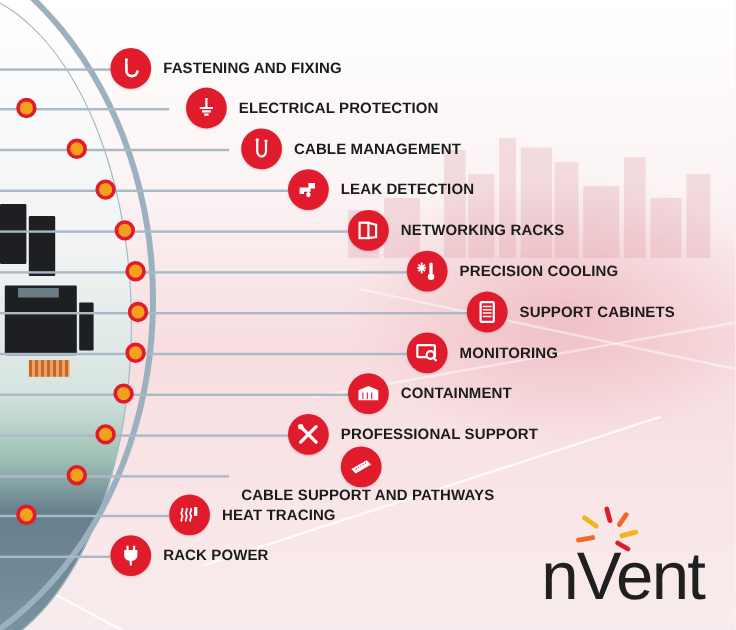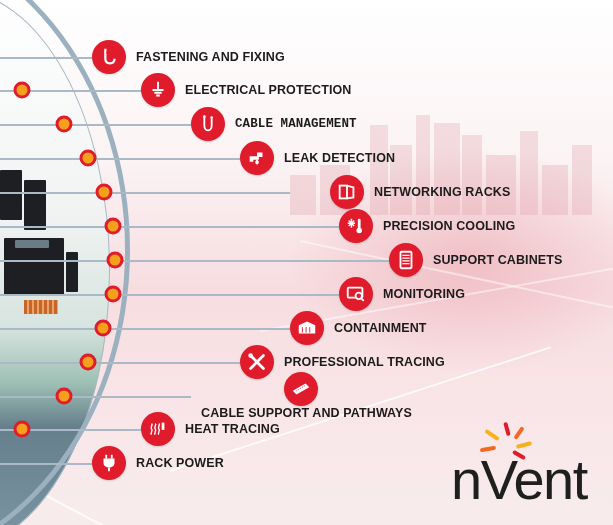--- a/index.html
+++ b/index.html
@@ -100,48 +100,48 @@
 <div id="items">
     <div class="item" style="left: 92px; top: 57px;">
       <span class="icon">
         <svg viewBox="0 0 24 24">
           <path d="M8 3v11c0 3 2 5 5 5s5-2 5-5" stroke="#fff" stroke-width="2.4" fill="none"></path>
           <circle cx="10" cy="7" r="1" fill="#e01b2b"></circle>
         </svg>
       </span>
       <span class="label">FASTENING AND FIXING</span>
     </div>
-    <div class="item" style="left: 141px; top: 90px;">
+    <div class="item" style="left: 155px; top: 90px;">
       <span class="icon">
         <svg viewBox="0 0 24 24">
           <path d="M12 3v9M6 12h12M8 15h8M10 18h4" stroke="#fff" stroke-width="2" fill="none"></path>
         </svg>
       </span>
       <span class="label">ELECTRICAL PROTECTION</span>
     </div>
-    <div class="item" style="left: 191px; top: 124px; font-family: Liberation Mono, monospace;">
+    <div class="item" style="left: 201px; top: 124px;">
       <span class="icon">
         <svg viewBox="0 0 24 24">
           <path d="M8 4v10c0 3 2 5 4 5s4-2 4-5V6" stroke="#fff" stroke-width="2" fill="none"></path>
           <circle cx="8" cy="4" r="1.5" fill="#fff"></circle>
           <circle cx="16" cy="5" r="1.5" fill="#fff"></circle>
         </svg>
       </span>
       <span class="label">CABLE MANAGEMENT</span>
     </div>
     <div class="item" style="left: 240px; top: 158px;">
       <span class="icon">
         <svg viewBox="0 0 24 24">
           <path d="M4 10h8v-4h6v5h-4v3H8v2H4z" fill="#fff"></path>
           <path d="M10 16c0 2 1 3 2 3s2-1 2-3l-2-3z" fill="#fff"></path>
         </svg>
       </span>
       <span class="label">LEAK DETECTION</span>
     </div>
-    <div class="item" style="left: 290px; top: 192px; margin-left: 40px;">
+    <div class="item" style="left: 290px; top: 192px;">
       <span class="icon">
         <svg viewBox="0 0 24 24">
           <rect x="4" y="5" width="8" height="14" fill="none" stroke="#fff" stroke-width="2"></rect>
           <path d="M12 5l7 2v11l-7 1" fill="none" stroke="#fff" stroke-width="2"></path>
         </svg>
       </span>
       <span class="label">NETWORKING RACKS</span>
     </div>
     <div class="item" style="left: 339px; top: 226px;">
       <span class="icon">
@@ -181,21 +181,21 @@
       </span>
       <span class="label">CONTAINMENT</span>
     </div>
     <div class="item" style="left: 240px; top: 362px;">
       <span class="icon">
         <svg viewBox="0 0 24 24">
           <path d="M5 5l14 14M19 5L5 19" stroke="#fff" stroke-width="3" stroke-linecap="round"></path>
           <circle cx="5" cy="5" r="2.5" fill="#fff"></circle>
         </svg>
       </span>
-      <span class="label">PROFESSIONAL TRACING</span>
+      <span class="label">PROFESSIONAL SUPPORT</span>
     </div>
     <div class="item" style="left: 191px; top: 396px; flex-direction: column;">
       <span class="icon">
         <svg viewBox="0 0 24 24">
           <path d="M3 14l14-8 4 4-14 8z" fill="#fff"></path>
           <path d="M7 14l10-6" stroke="#e01b2b" stroke-width="1" stroke-dasharray="1 1.5"></path>
         </svg>
       </span>
       <span class="label">CABLE SUPPORT AND PATHWAYS</span>
     </div>

